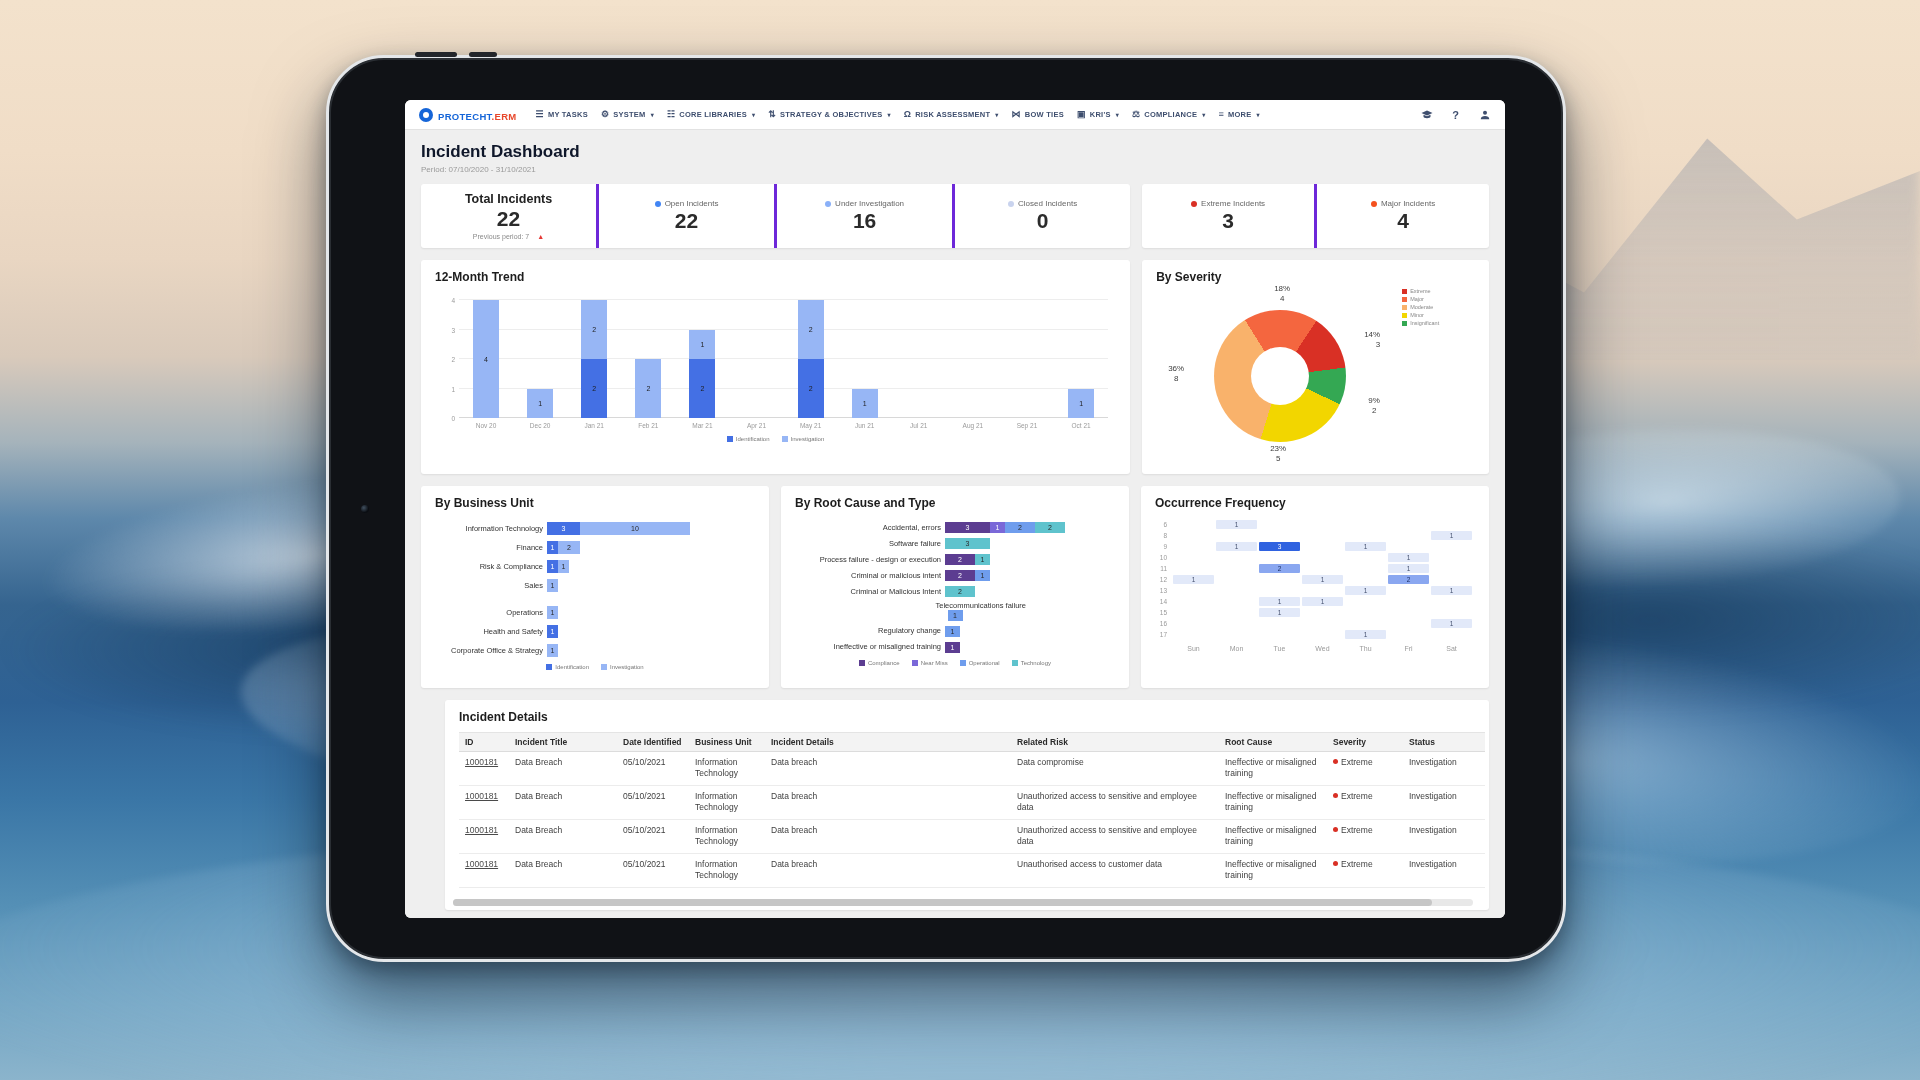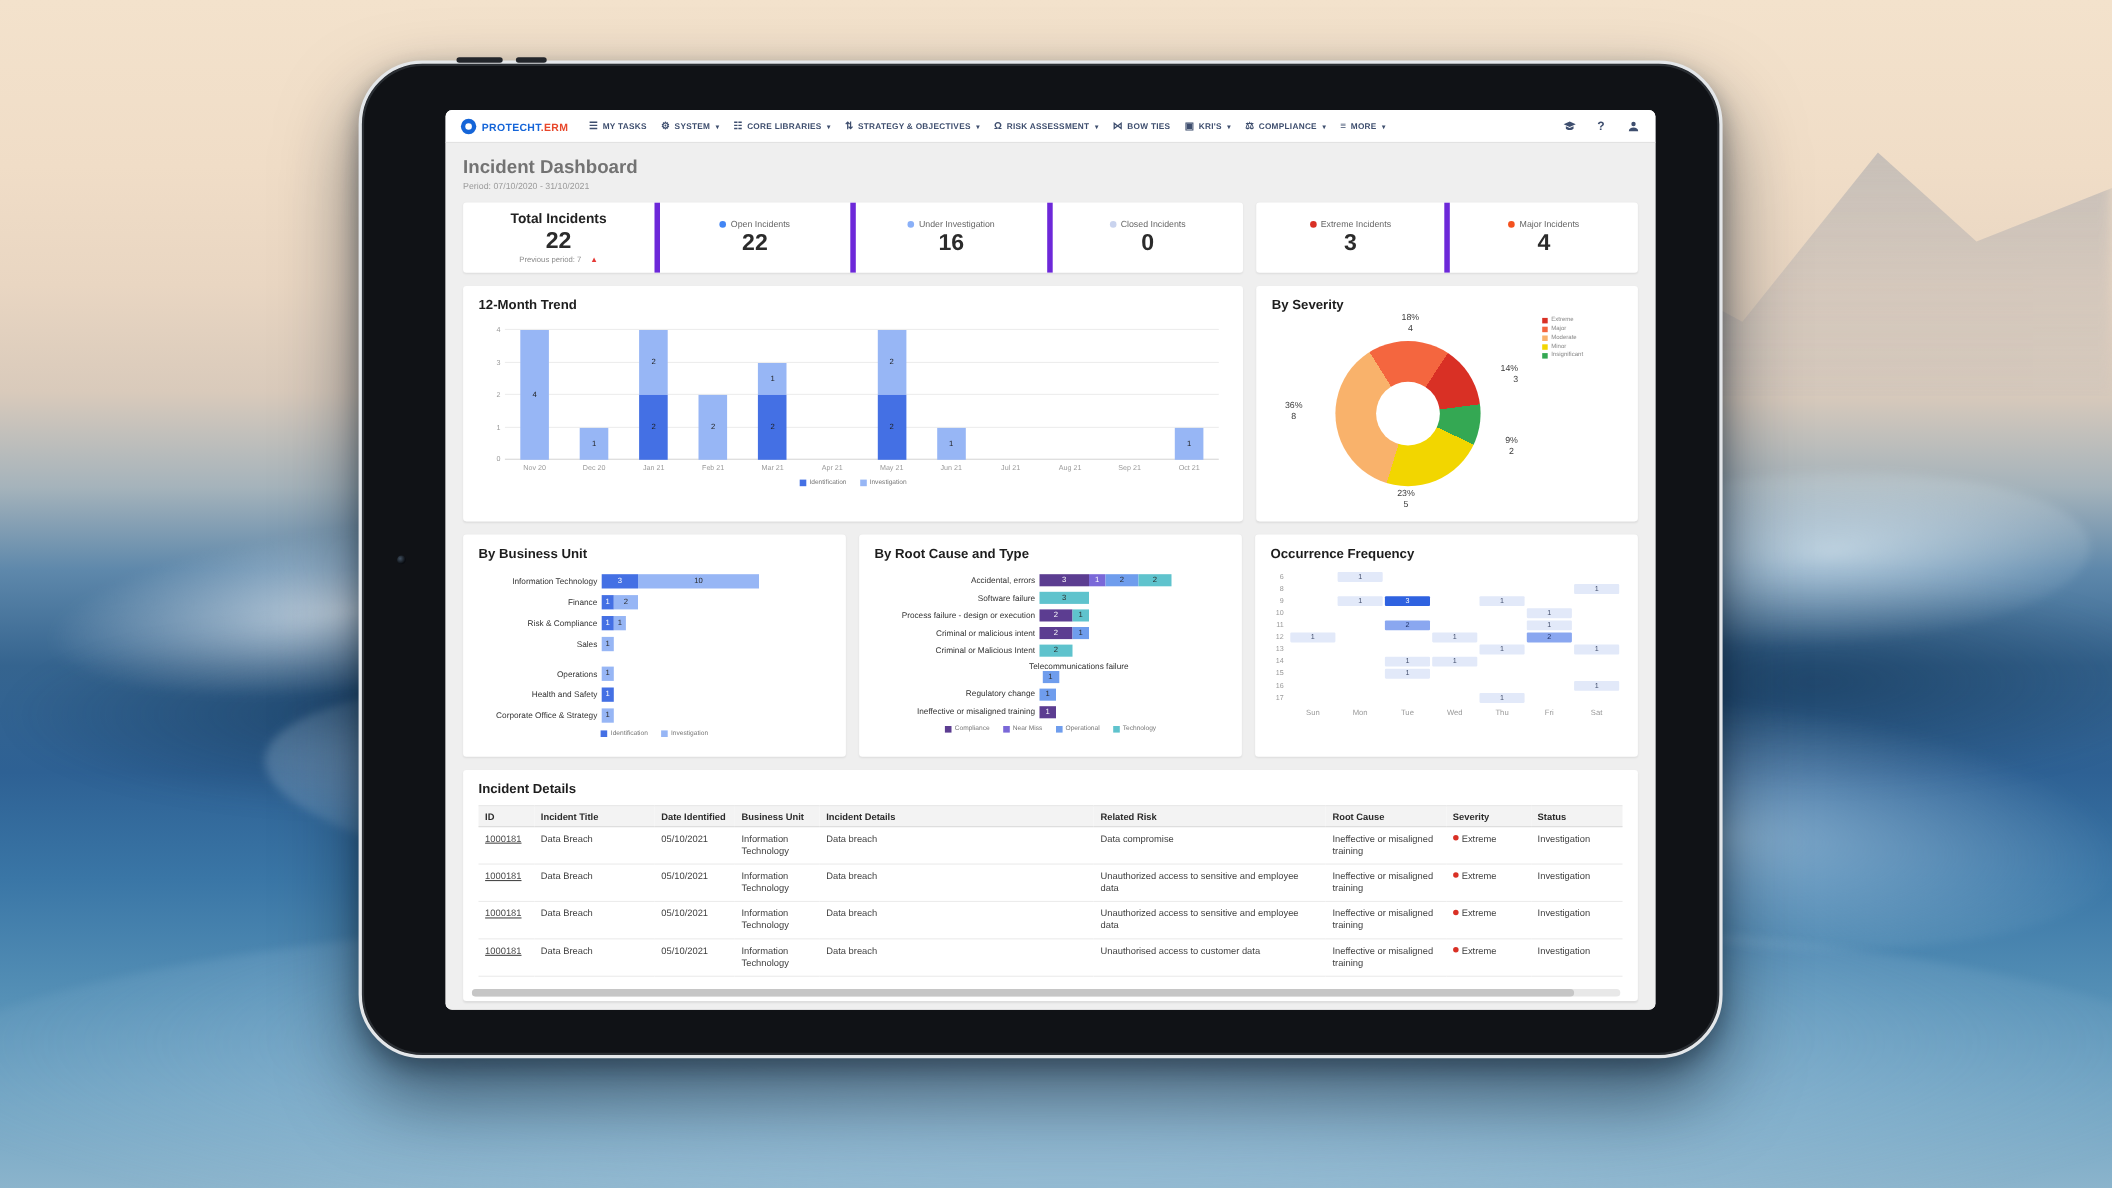--- a/index.html
+++ b/index.html
@@ -57,36 +57,36 @@
   .nav-item { display:flex; align-items:center; gap:4px; font-size:7.5px; font-weight:bold; color:#3e4e6e; letter-spacing:.25px; cursor:pointer; white-space:nowrap; }
   .nav-icon { font-size:9px; line-height:1; }
   .caret { font-size:6px; margin-left:1px; }
   .nav-right { margin-left:auto; display:flex; gap:16px; align-items:center; color:#3e4e6e; }
   .nav-right .ric { width:13px; height:13px; display:flex; align-items:center; justify-content:center; cursor:pointer; }
   .nav-right svg { width:12px; height:12px; fill:#3e4e6e; }
   .help-glyph { font-size:11px; font-weight:bold; color:#3e4e6e; }
 
   
   .content { position:absolute; top:30px; left:0; right:0; bottom:0; background:#efefef; padding:12px 16px 0; display:flex; flex-direction:column; }
-  .page-title { font-size:17px; font-weight:bold; color:#737373; }
+  .page-title { font-size:17px; font-weight:bold; color:#0f172a; }
   .page-period { font-size:8px; color:#9a9a9a; margin:3px 0 10px; }
   .row { display:flex; gap:12px; }
   .row-kpi { height:64px; margin-bottom:12px; }
   .row-2 { height:214px; margin-bottom:12px; }
   .row-3 { height:202px; margin-bottom:12px; }
   .card { background:#fff; border-radius:3px; box-shadow:0 1px 2px rgba(0,0,0,.08); overflow:hidden; }
   .w-main { flex:0 0 66.4%; } .w-side { flex:1; }
   .row-3 .card { flex:1; }
   .card-pad { padding:10px 14px; }
   .card-title { font-size:12px; font-weight:bold; color:#1d1d1d; }
 
   
   .kpi-card { display:flex; align-items:stretch; }
   .kpi-cell { flex:1; display:flex; flex-direction:column; align-items:center; justify-content:center; gap:2px; }
-  .kpi-cell + .kpi-cell { border-left:5px solid #6d28d9; }
+  .kpi-cell + .kpi-cell { border-left:3px solid #6d28d9; }
   .kpi-label { font-size:8px; color:#666; display:flex; align-items:center; gap:4px; }
   .kpi-label.big { font-size:12.5px; font-weight:bold; color:#222; }
   .kpi-dot { width:6px; height:6px; border-radius:50%; flex:none; }
   .kpi-value { font-size:21px; font-weight:bold; color:#2b2b2b; line-height:1.05; }
   .kpi-sub { font-size:7px; color:#8a8a8a; display:flex; gap:8px; align-items:center; }
   .kpi-tri { color:#e53935; font-size:7px; }
 
   
   .trend-plot { position:relative; margin:16px 8px 0 24px; height:118px; }
   .gridline { position:absolute; left:0; right:0; height:1px; background:#ededed; }
@@ -118,21 +118,21 @@
   .hbar-bar { display:flex; }
   .hseg { display:flex; align-items:center; justify-content:center; font-size:7px; }
 
   
   .hm { margin-top:10px; display:grid; column-gap:2px; row-gap:2px; align-items:center; }
   .hm-hour { font-size:6.5px; color:#9a9a9a; text-align:right; padding-right:4px; }
   .hm-cell { height:9px; border-radius:1px; display:flex; align-items:center; justify-content:center; font-size:6.5px; }
   .hm-day { font-size:7px; color:#9a9a9a; text-align:center; padding-top:4px; }
 
   
-  .card-table { flex:1; position:relative; margin-bottom:8px; }
+  .card-table { flex:1; position:relative; margin-bottom:8px;margin-left:24px; }
   .table-wrap { padding:10px 14px 0; }
   .itable { width:100%; border-collapse:collapse; table-layout:fixed; margin-top:8px; }
   .itable th { font-size:8.5px; text-align:left; background:#f3f3f3; padding:4px 6px; border-top:1px solid #e4e4e4; border-bottom:1px solid #dcdcdc; color:#2b2b2b; }
   .itable td { font-size:8.5px; color:#3f3f3f; padding:5px 6px 6px; border-bottom:1px solid #ececec; vertical-align:top; line-height:1.3; }
   .id-link { color:#4a4a4a; text-decoration:underline; cursor:pointer; }
   .sev-dot { display:inline-block; width:5px; height:5px; border-radius:50%; background:#d93025; margin-right:3px; vertical-align:1px; }
   .hscroll { position:absolute; left:8px; right:16px; bottom:4px; height:7px; background:#e8e8e8; border-radius:4px; }
   .hscroll-thumb { position:absolute; left:0; top:0; height:100%; width:96%; background:#c6c6c6; border-radius:4px; cursor:pointer; }
 </style>
 </head>

